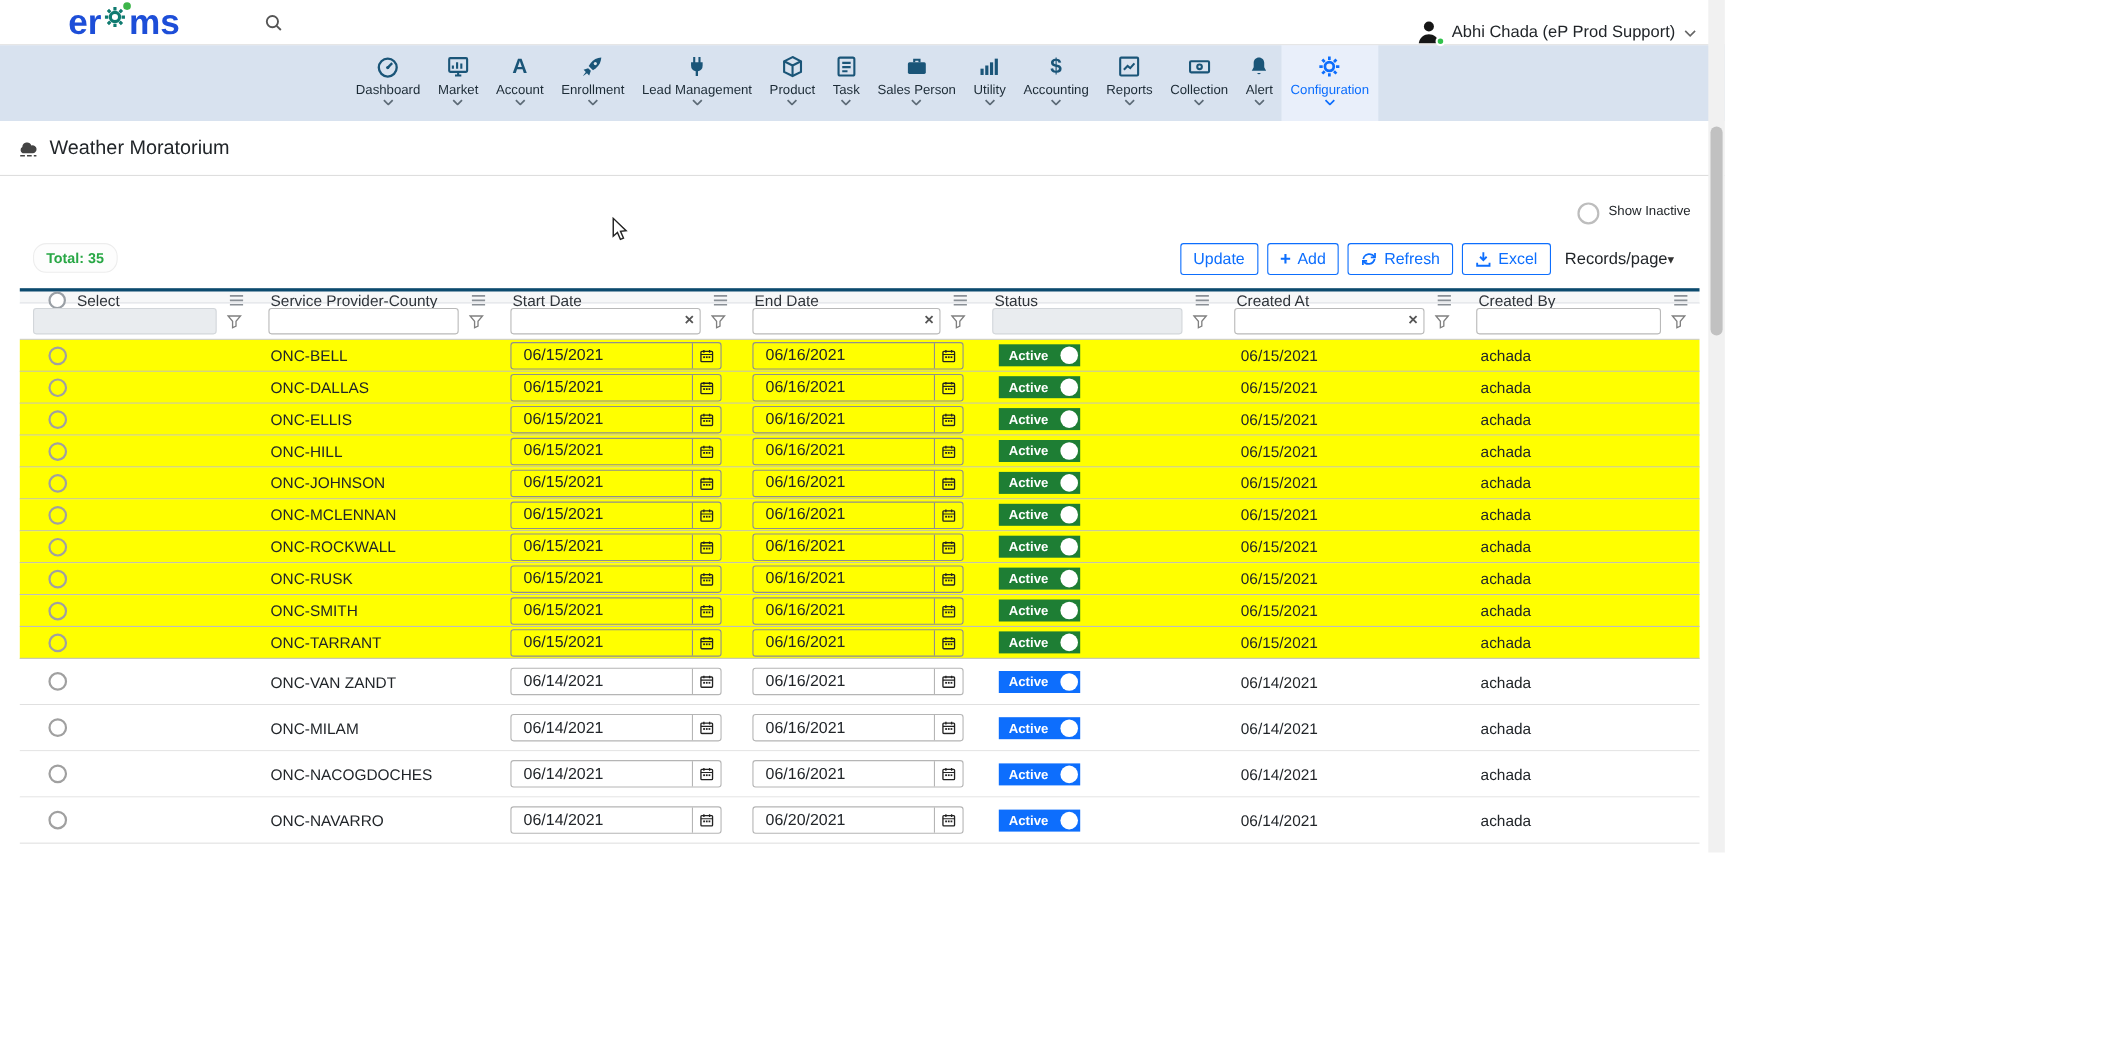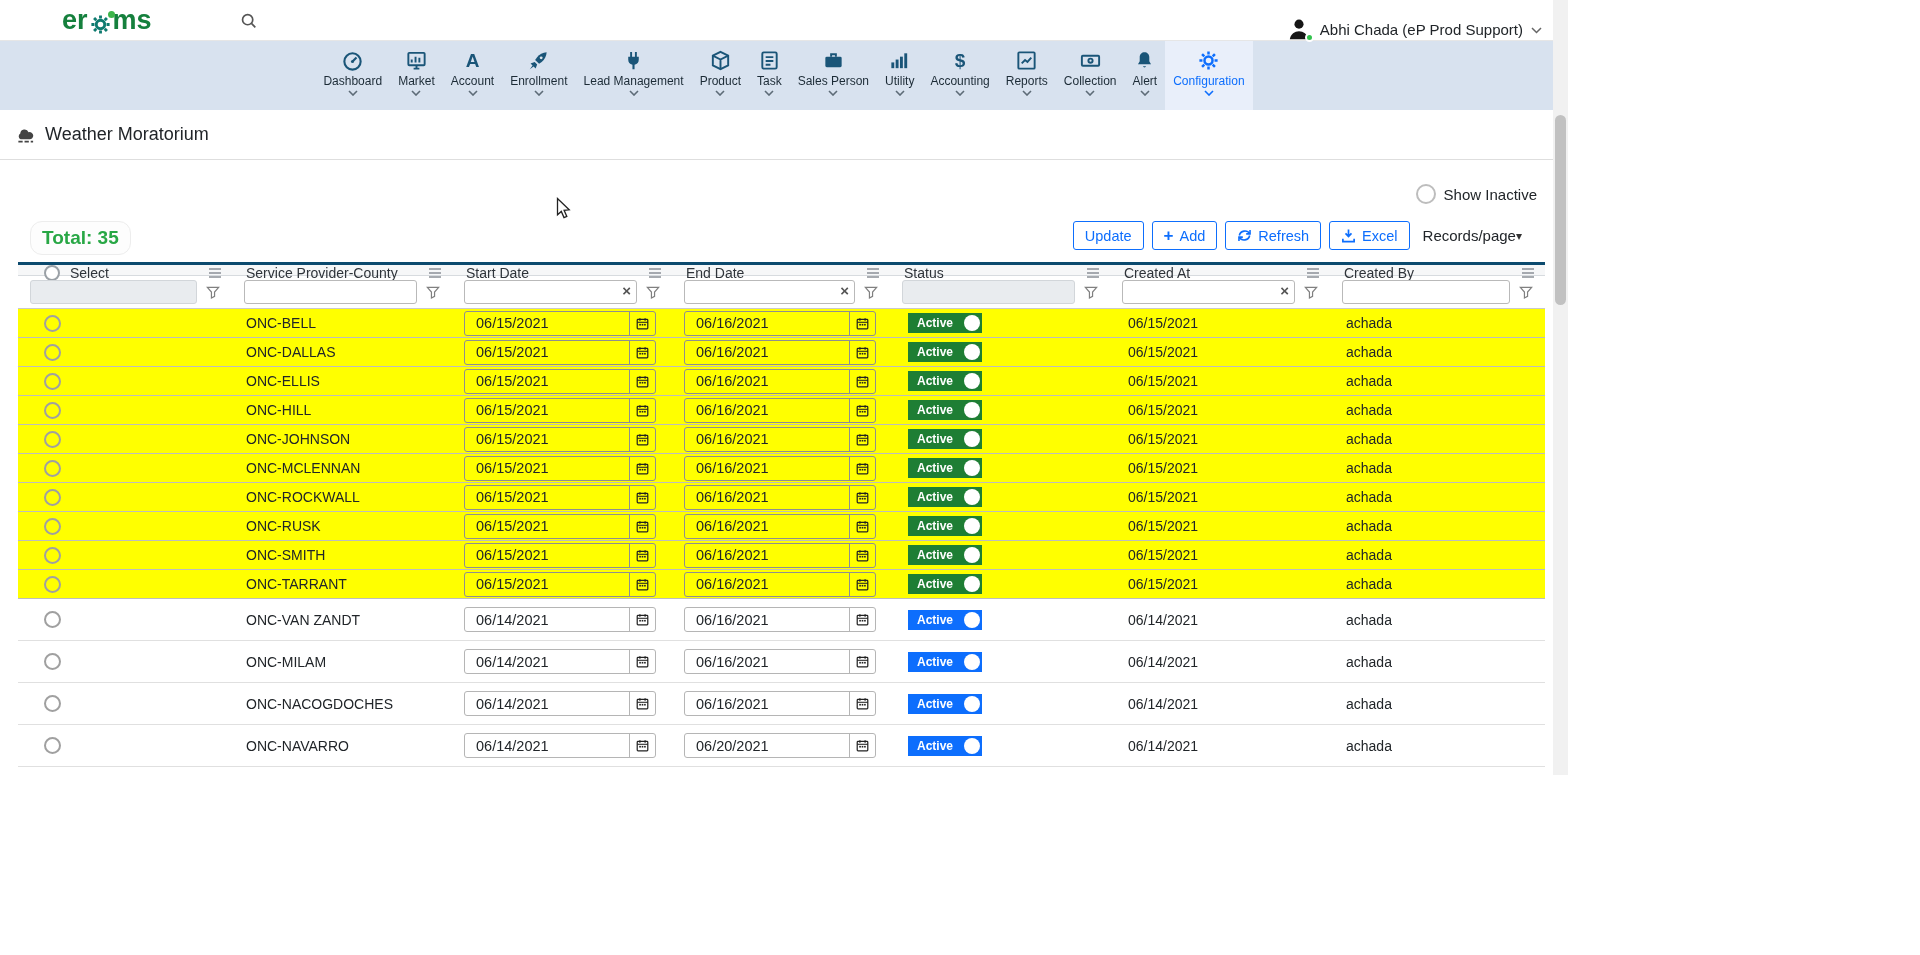--- a/index.html
+++ b/index.html
@@ -2,21 +2,21 @@
 <html><head>
 <meta charset="utf-8">
 <style>
   *{box-sizing:border-box}
   html,body{margin:0;padding:0}
   body{width:1920px;height:955px;background:#fff;font-family:"Liberation Sans",sans-serif;position:relative;overflow:hidden;color:#212529}
   .app{position:absolute;left:0;top:0;width:1568px;height:775px;background:#fff}
 
   
   .header{height:41px;background:#fff;border-bottom:1px solid #e6e6e6;position:relative;display:flex;align-items:center}
-  .logo{margin-left:62px;font-size:27px;font-weight:600;color:#15803d;display:flex;align-items:flex-end;cursor:pointer}
+  .logo{margin-left:62px;font-size:32px;font-weight:600;color:#1d4ed8;display:flex;align-items:flex-start;cursor:pointer}
   .logo .gear{position:relative;color:#0f7b70;display:flex;margin:2px 1px 0}
   .logo .dot{position:absolute;right:-3px;top:-2px;width:7px;height:7px;border-radius:50%;background:#3db54a}
   .search{position:absolute;left:240px;top:12px;display:flex;cursor:pointer}
   .userbox{position:absolute;right:26px;top:0;height:58px;display:flex;align-items:center;gap:8px;cursor:pointer}
   .avatar{position:relative;display:flex}
   .presence{position:absolute;right:-2px;bottom:0;width:9px;height:9px;border-radius:50%;background:#31c24c;border:2px solid #fff}
   .uname{font-size:15px;color:#212529}
   .uchev{display:flex;margin-top:2px}
 
   
@@ -28,24 +28,24 @@
   .nchev{margin-top:2px;color:#5d6b77;display:flex}
   .nitem.active{background:#e9effa}
   .nitem.active .nicon,.nitem.active .nlabel,.nitem.active .nchev{color:#0d6efd}
 
   
   .titlebar{height:50px;background:#fff;border-bottom:1px solid #dedede;display:flex;align-items:center}
   .wicon{margin-left:14px;display:flex}
   .titlebar h1{font-size:18px;font-weight:400;color:#212529;margin:0 0 0 8px}
 
   
-  .show-inactive{position:absolute;right:31px;top:184px;display:flex;align-items:center;gap:8px;font-size:15px;color:#212529;cursor:pointer}
+  .show-inactive{position:absolute;right:31px;top:184px;display:flex;align-items:flex-start;gap:8px;font-size:12px;color:#212529;cursor:pointer}
   .si-circle{width:20px;height:20px;border-radius:50%;border:2px solid #bdbdbd;background:#fff}
   .toolbar{position:absolute;left:0;top:221px;width:1545px;height:30px}
-  .total{position:absolute;left:30px;top:0;font-size:19px;font-weight:bold;color:#28a745;background:#fdfdfd;border:1px solid #ededed;border-radius:12px;padding:5px 11px}
+  .total{position:absolute;left:30px;top:0;font-size:13px;font-weight:bold;color:#28a745;background:#fdfdfd;border:1px solid #ededed;border-radius:12px;padding:5px 11px}
   .actions{position:absolute;right:23px;top:0;display:flex;align-items:center;gap:8px}
   .btn{display:flex;align-items:center;gap:6px;height:29px;padding:0 11px;border:1px solid #0d6efd;border-radius:3px;background:#fff;color:#0d6efd;font-size:14.5px;font-family:inherit;cursor:pointer}
   .btn .plus{font-size:17px;font-weight:bold;line-height:1;margin-top:-1px}
   .bicon{display:flex}
   .rpp{display:flex;align-items:center;gap:0;font-size:15px;color:#212529;margin-left:5px;cursor:pointer}
   .caret{font-size:12px;color:#333}
 
   
   .table{position:absolute;left:18px;top:262px;width:1527px}
   .grid{display:grid;grid-template-columns:214px 220px 220px 218px 220px 220px 215px;align-items:center}

